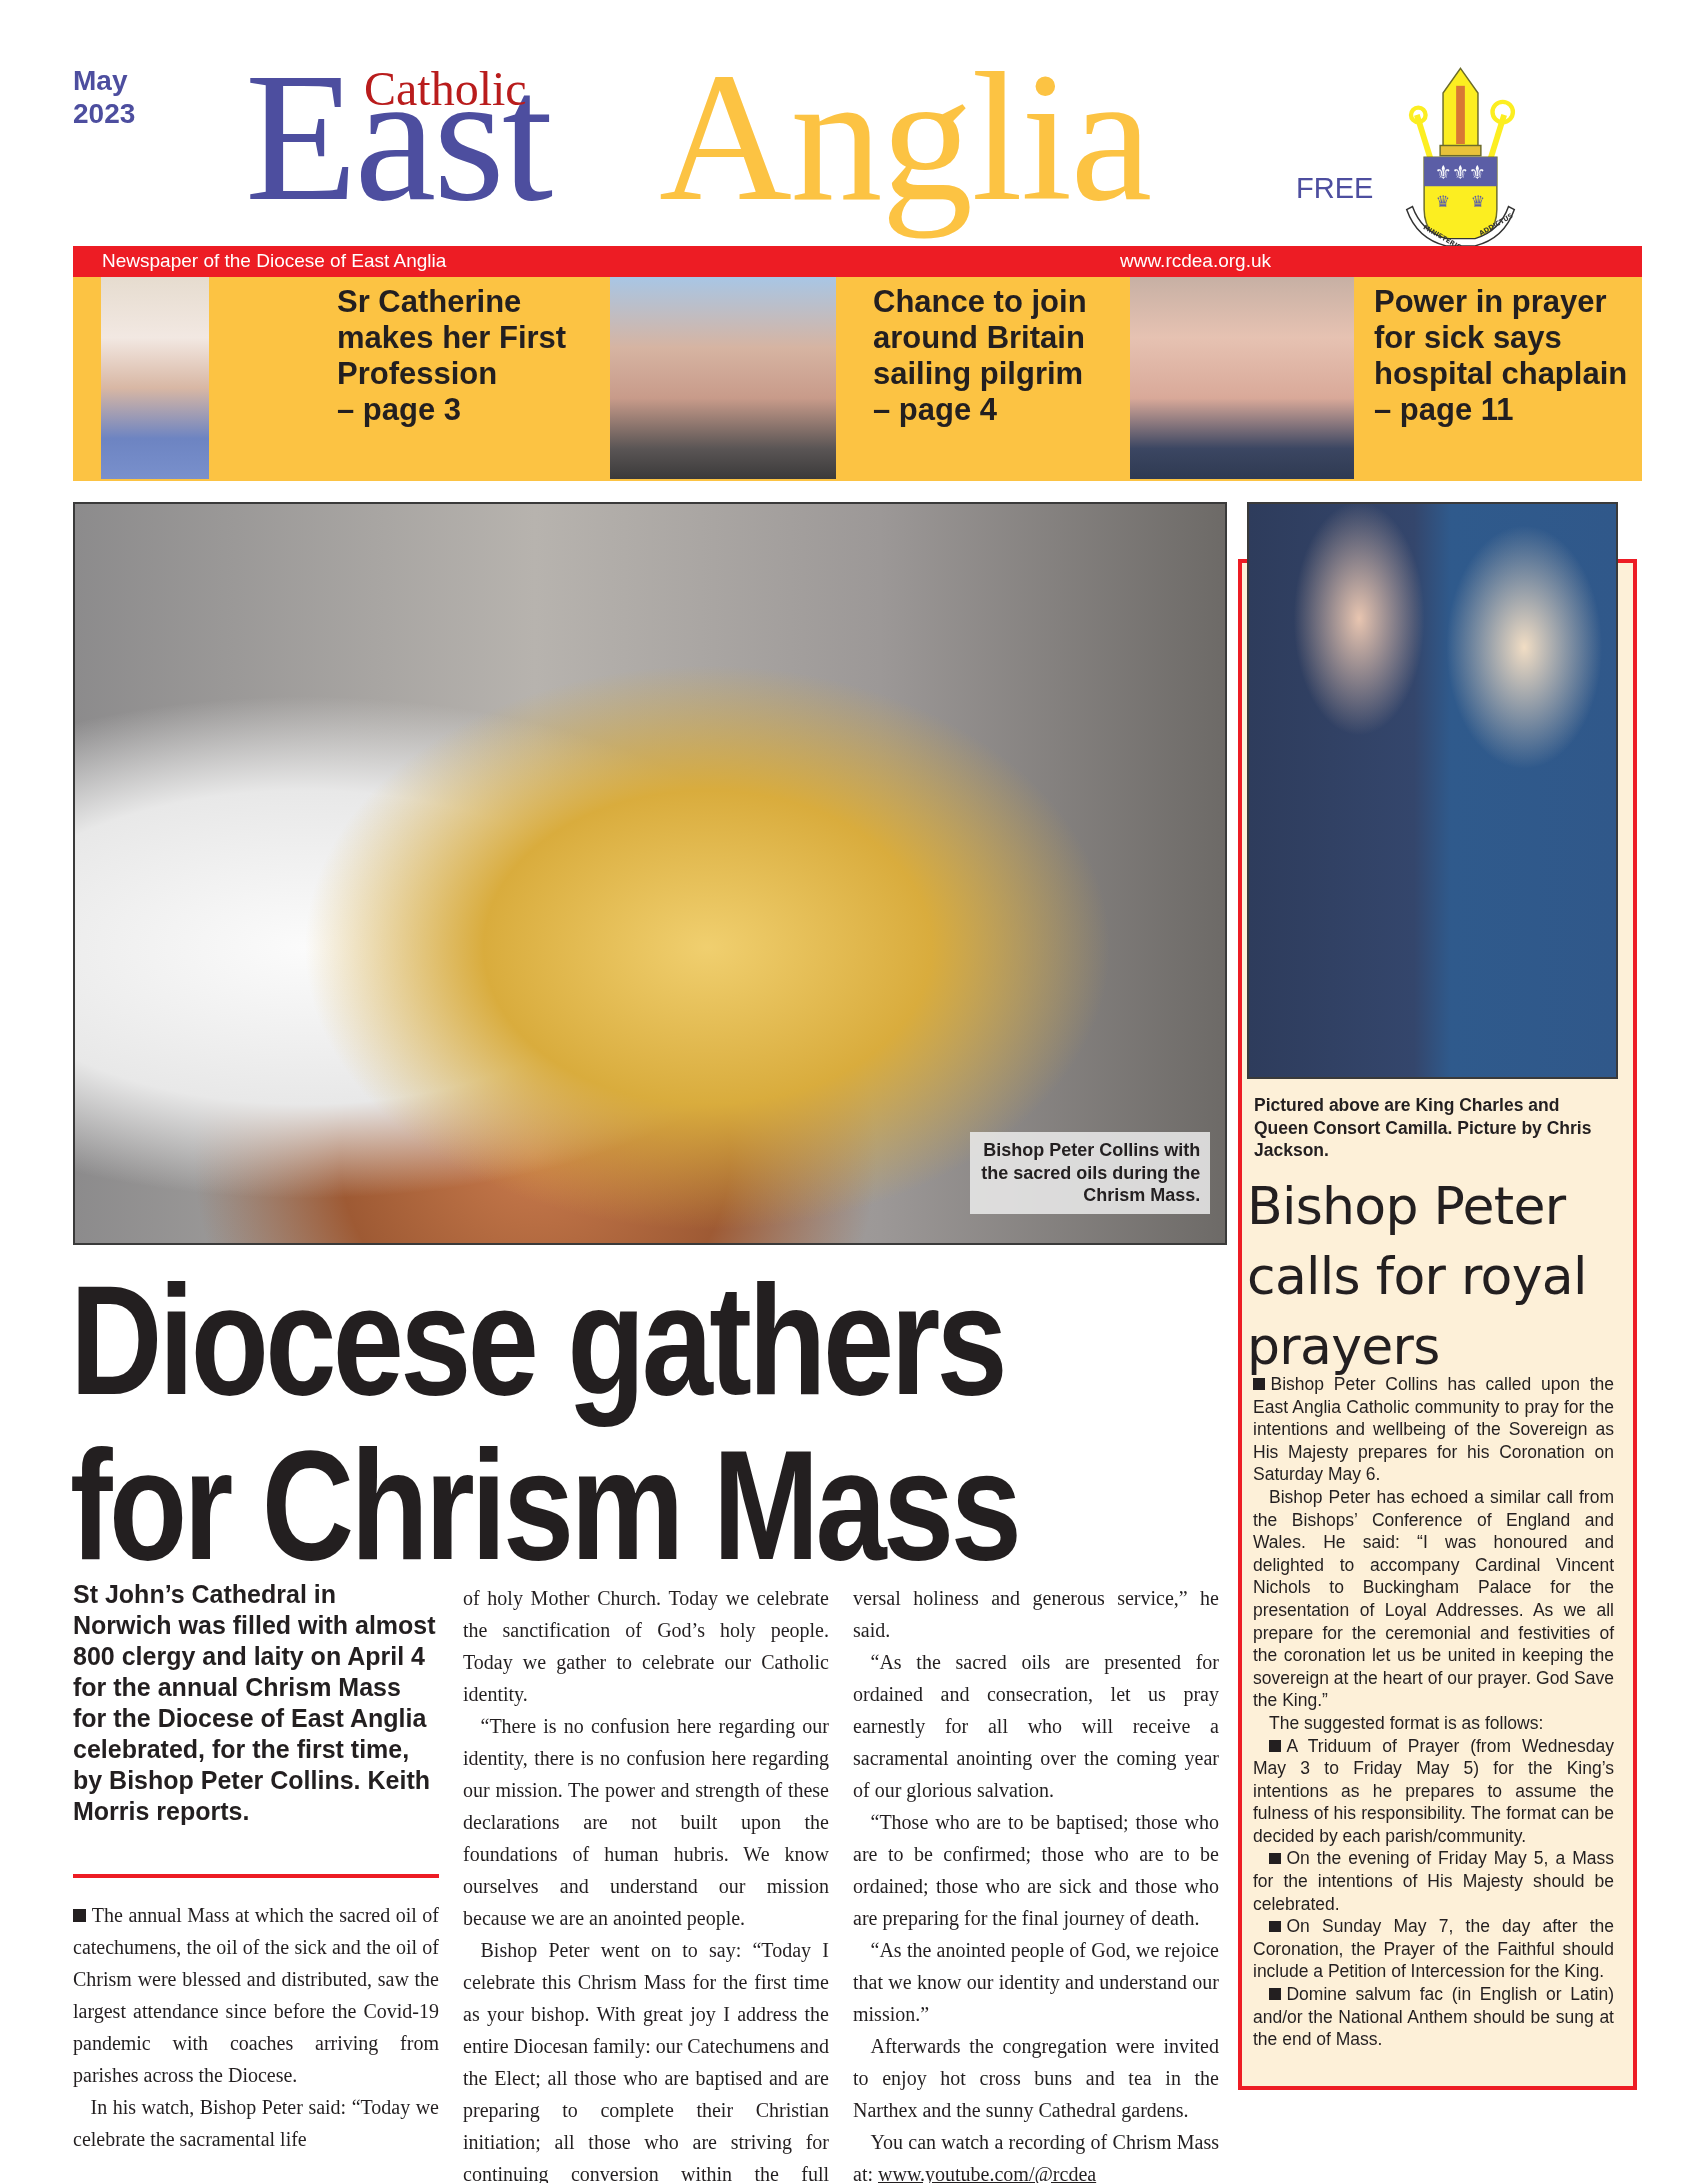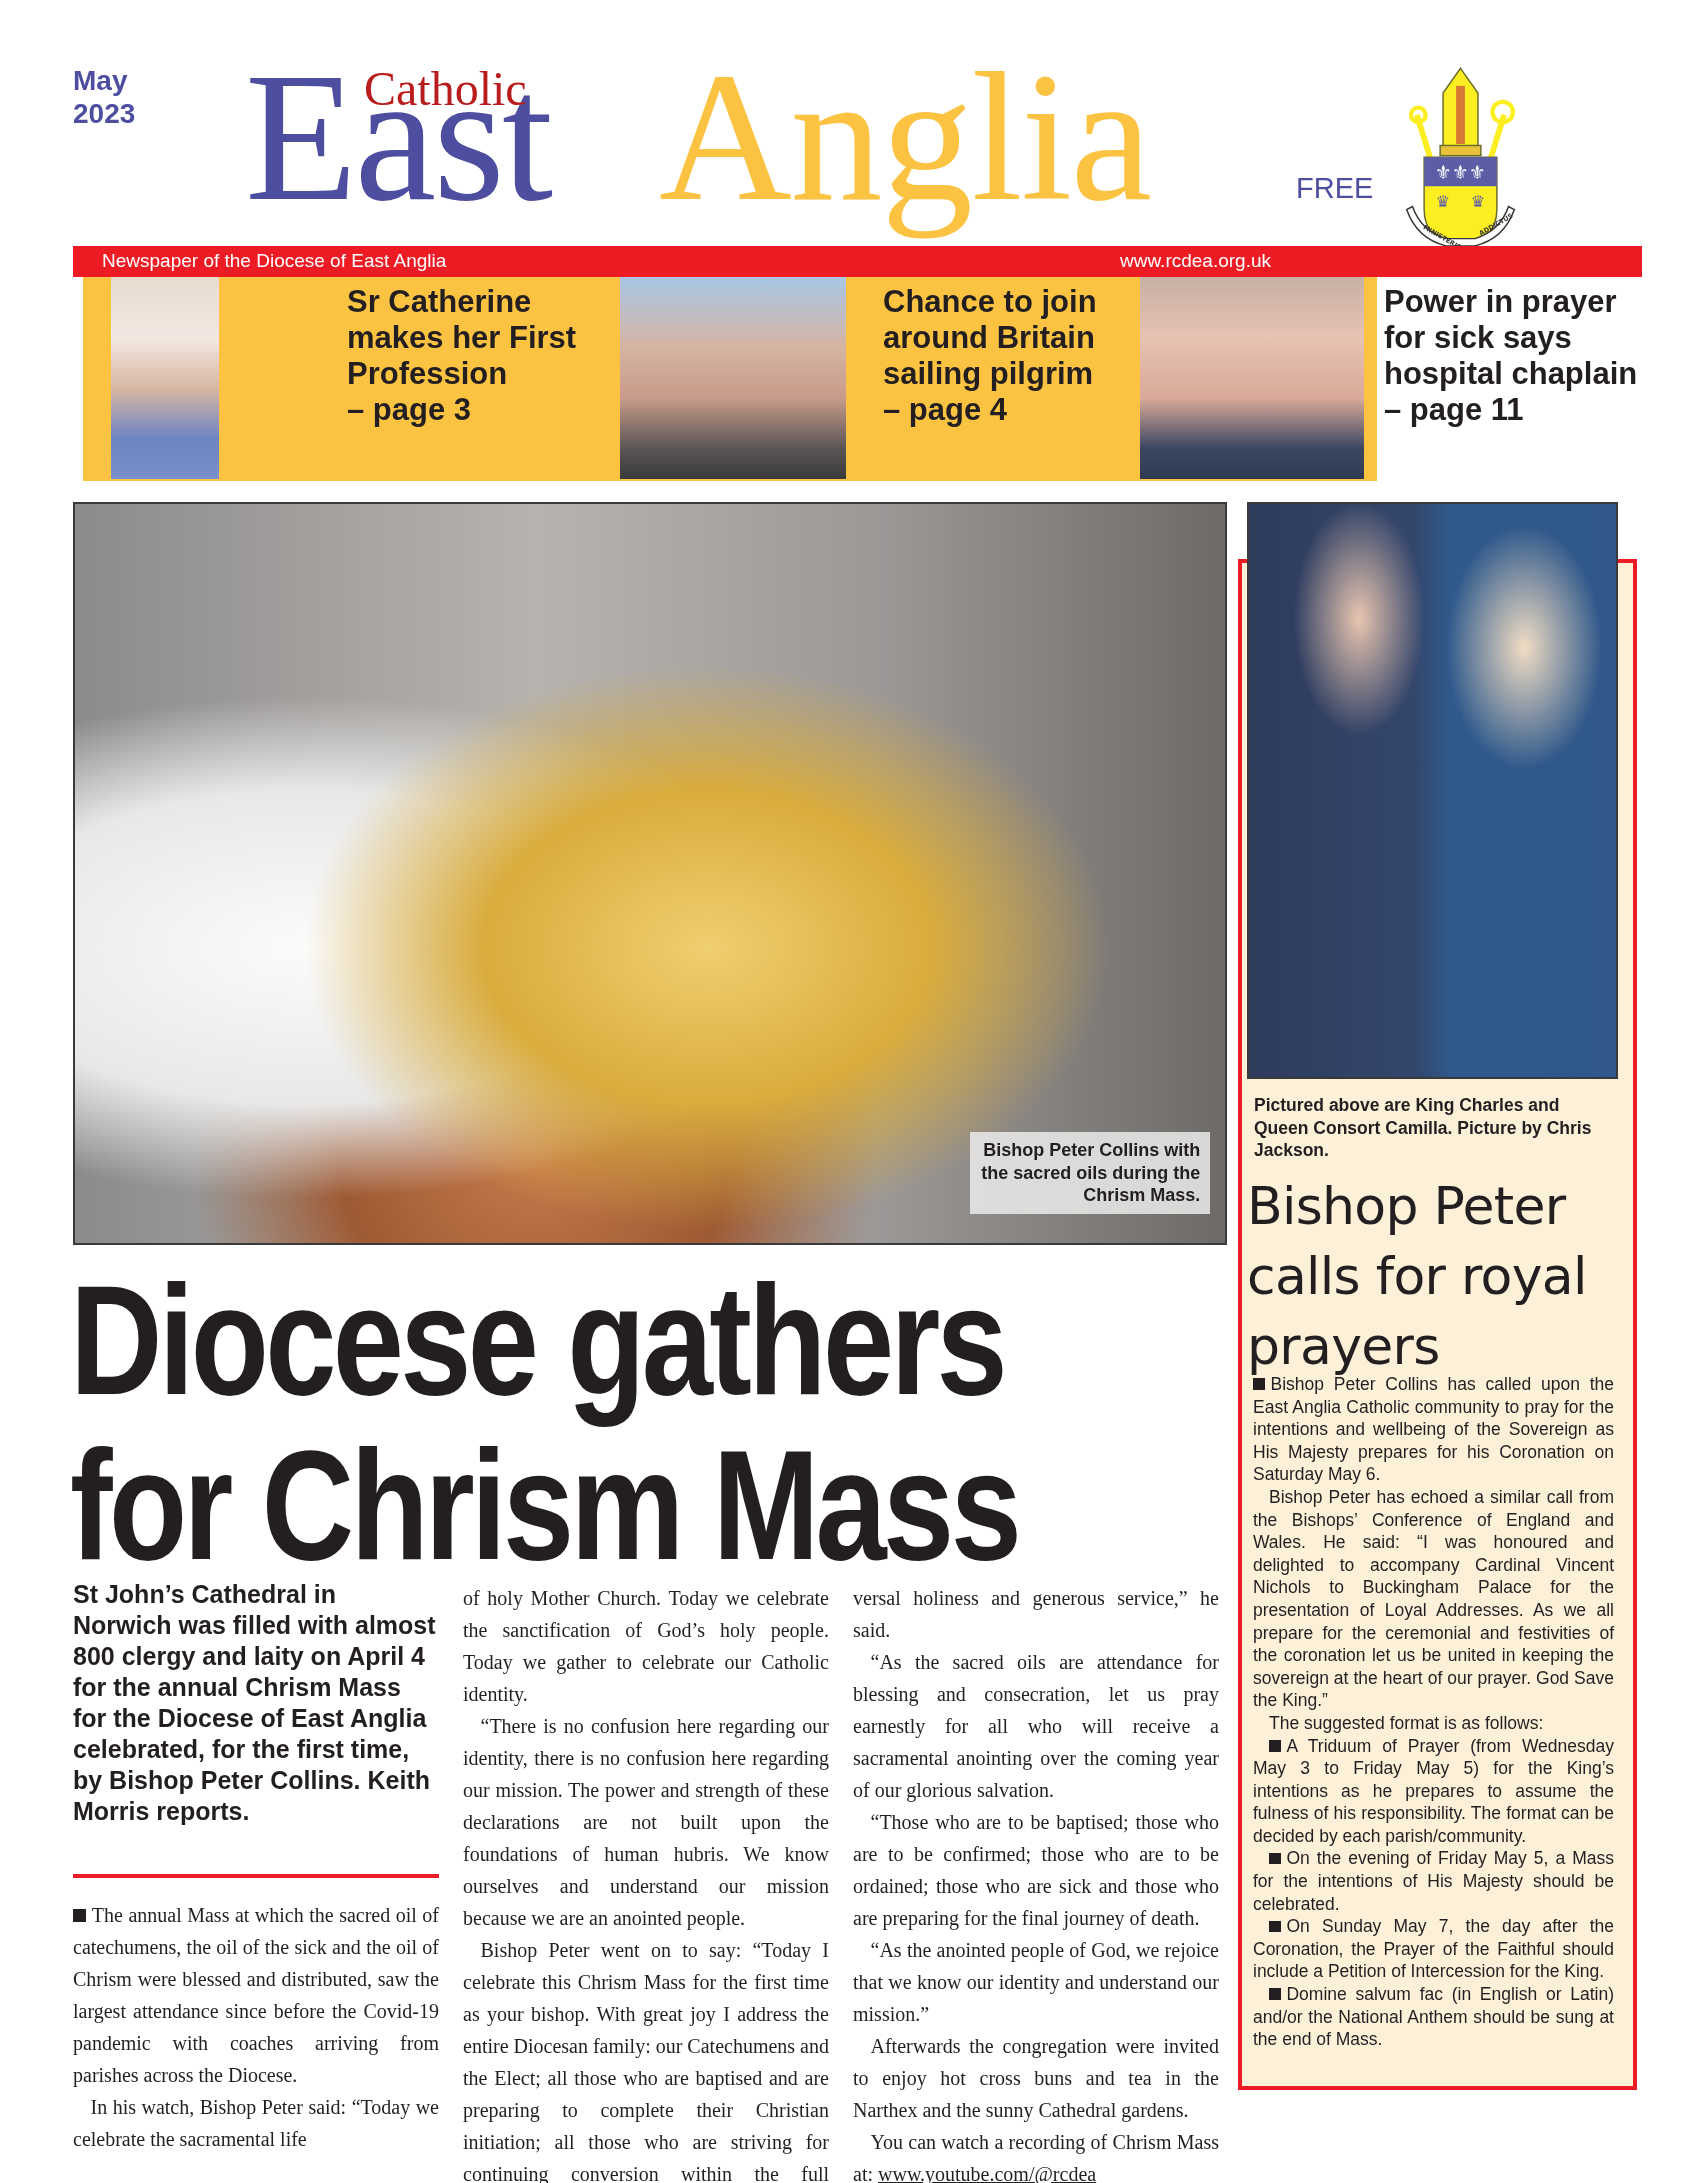--- a/index.html
+++ b/index.html
@@ -12,21 +12,21 @@
     .logo-east { position: absolute; left: 245px; top: 50px; color: #4d4e9f; font-family: "Liberation Serif", serif; font-size: 184px; line-height: 175px; letter-spacing: -2.9px; }
     .logo-anglia { position: absolute; left: 659px; top: 50px; color: #fcc343; font-family: "Liberation Serif", serif; font-size: 184px; line-height: 175px; letter-spacing: -1.5px; }
     .free { position: absolute; left: 1296px; top: 172px; color: #4d4e9f; font-weight: normal; font-size: 29px; }
     .crest { position: absolute; left: 1402px; top: 64px; width: 117px; height: 211px; }
 
     .redbar { position: absolute; left: 73px; top: 246px; width: 1569px; height: 31px; background: #ed1c24; color: #fff; }
     .redbar .tag { position: absolute; left: 29px; top: 3.6px; font-size: 19px; }
     .redbar .url { position: absolute; left: 1047px; top: 3.6px; font-size: 19px; }
 
     
-    .teasers { position: absolute; left: 73px; top: 277px; width: 1294px; height: 204px; background: #fcc343; margin-left: 10px; }
+    .teasers { position: absolute; left: 73px; top: 277px; width: 1569px; height: 204px; background: #fcc343; }
     .teaser-photo { position: absolute; top: 0; height: 202px; }
     .teaser-text { position: absolute; top: 7.3px; font-weight: bold; font-size: 31px; line-height: 36px; color: #231f20; width: 240px; }
     .p1 { left: 28px; width: 108px; background: linear-gradient(180deg,#e6dccf 0%,#f2e8e2 30%,#d8b7a4 55%,#6d84c2 80%,#7990cc 100%); }
     .p2 { left: 537px; width: 226px; background: linear-gradient(180deg,#a8c6e5 0%,#d6b4a2 35%,#c89b8a 60%,#5a5555 85%,#3b3a3a 100%); }
     .p3 { left: 1057px; width: 224px; background: linear-gradient(180deg,#c7b0a4 0%,#e6c2b2 30%,#d9a999 60%,#3b4662 85%,#2f3a52 100%); }
 
     
     .main-photo { position: absolute; left: 73px; top: 502px; width: 1154px; height: 743px; border: 2.2px solid #3a3a3a;
       background:
         radial-gradient(ellipse at 55% 60%, #f0cf6f 0%, #d9ac3d 25%, rgba(0,0,0,0) 45%),
@@ -155,20 +155,20 @@
 
 <div class="col col2">
   <p class="noindent">of holy Mother Church. Today we celebrate the sanctification of God’s holy people. Today we gather to celebrate our Catholic identity.</p>
   <p>“There is no confusion here regarding our identity, there is no confusion here regarding our mission. The power and strength of these declarations are not built upon the foundations of human hubris. We know ourselves and understand our mission because we are an anointed people.</p>
   <p>Bishop Peter went on to say: “Today I celebrate this Chrism Mass for the first time as your bishop. With great joy I address the entire Diocesan family: our Catechumens and the Elect; all those who are baptised and are preparing to complete their Christian initiation; all those who are striving for continuing conversion within the full sacramental life of the Church.</p>
   <p>“Together we rejoice in the call to uni-</p>
 </div>
 
 <div class="col col3">
   <p class="noindent">versal holiness and generous service,” he said.</p>
-  <p>“As the sacred oils are attendance for blessing and consecration, let us pray earnestly for all who will receive a sacramental anointing over the coming year of our glorious salvation.</p>
+  <p>“As the sacred oils are presented for ordained and consecration, let us pray earnestly for all who will receive a sacramental anointing over the coming year of our glorious salvation.</p>
   <p>“Those who are to be baptised; those who are to be confirmed; those who are to be ordained; those who are sick and those who are preparing for the final journey of death.</p>
   <p>“As the anointed people of God, we rejoice that we know our identity and understand our mission.”</p>
   <p>Afterwards the congregation were invited to enjoy hot cross buns and tea in the Narthex and the sunny Cathedral gardens.</p>
   <p><span>You can watch a recording of Chrism Mass at: </span><a>www.youtube.com/@rcdea</a></p>
   <p><span>You can see a Flickr gallery of the Chrism Mass at: </span><a>flic.kr/s/celebrate</a></p>
 </div>
 
 
 </body></html>

